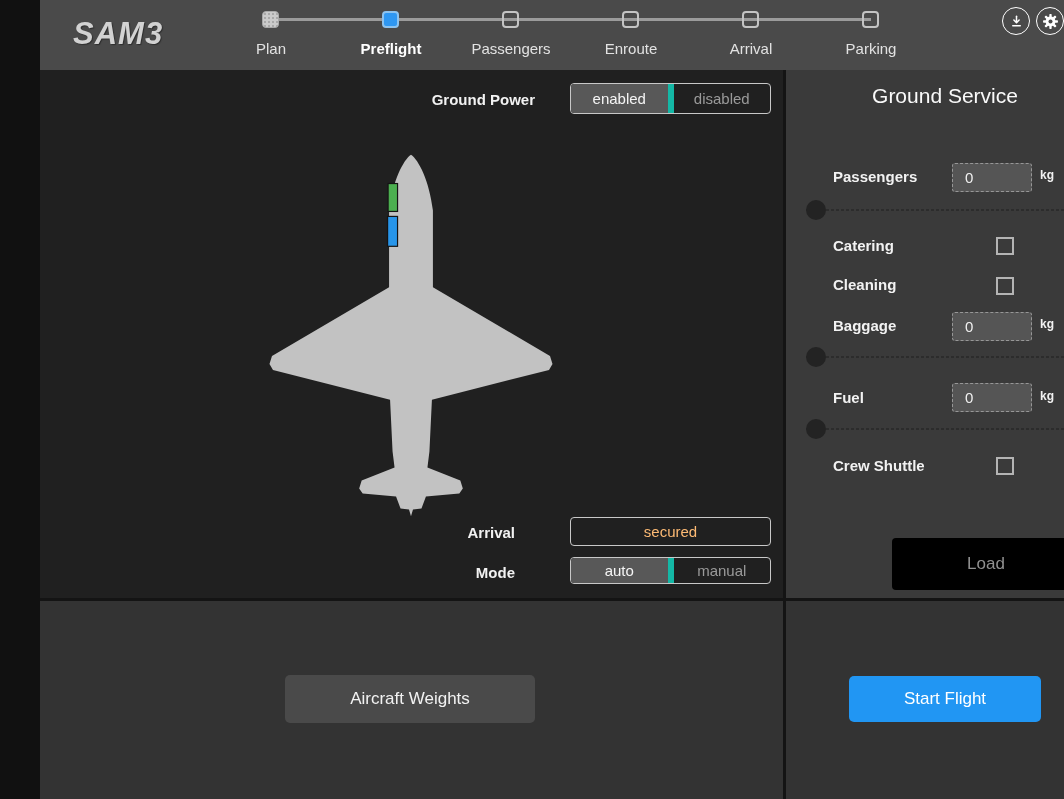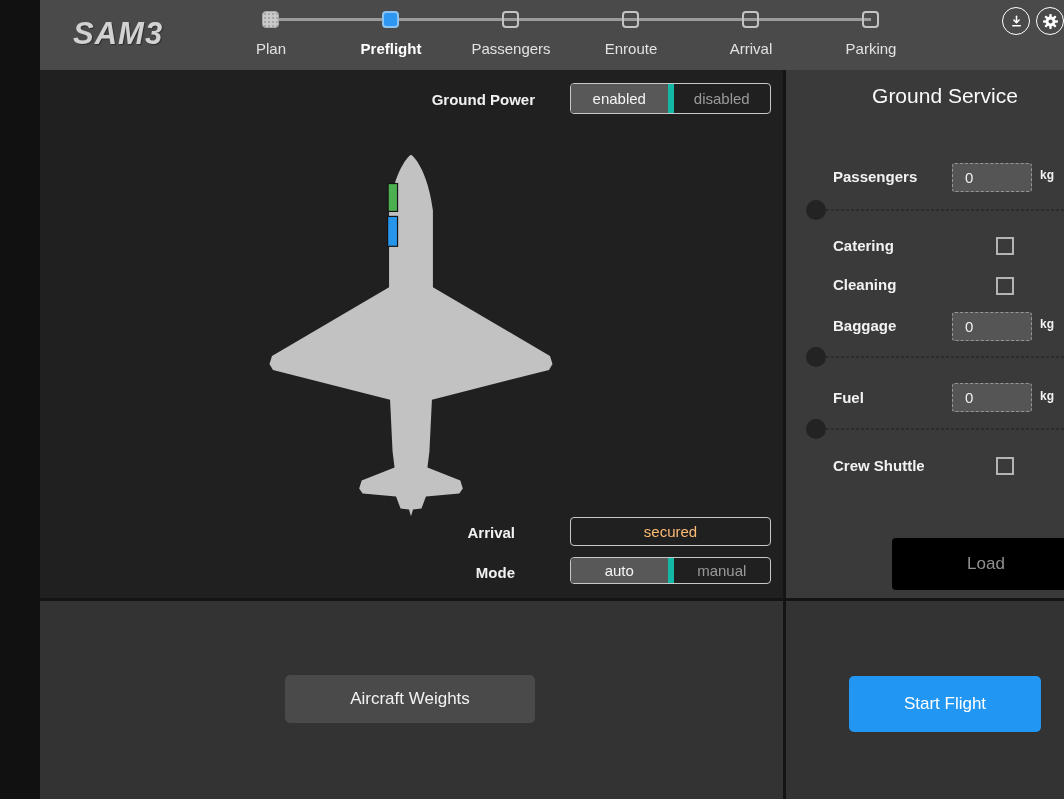--- a/index.html
+++ b/index.html
@@ -56,21 +56,21 @@
               font-family:"Liberation Sans", sans-serif; cursor:pointer; }
 
   
   .divider-h { position:absolute; left:0; top:598px; width:1064px; height:3px; background:#141414; }
   .divider-v { position:absolute; left:743px; top:70px; width:3px; height:729px; background:#141414; }
   .bottom-left { position:absolute; left:0; top:601px; width:743px; height:198px; background:#333333; }
   .bottom-right { position:absolute; left:746px; top:601px; width:318px; height:198px; background:#333333; }
   .aw-btn { position:absolute; left:245px; top:675px; width:250px; height:48px; background:#4a4a4a;
             border:none; border-radius:5px; color:#f2f2f2; font-size:17px;
             font-family:"Liberation Sans", sans-serif; cursor:pointer; }
-  .sf-btn { position:absolute; left:809px; top:676px; width:192px; height:56px; background:#2196f3;
+  .sf-btn { position:absolute; left:809px; top:676px; width:192px; height:46px; background:#2196f3;
             border:none; border-radius:5px; color:#ffffff; font-size:17px;
             font-family:"Liberation Sans", sans-serif; cursor:pointer; }
 </style>
 </head>
 <body>
 
 <div class="app">
 
   <header class="topbar">
     <div class="logo">SAM3</div>

